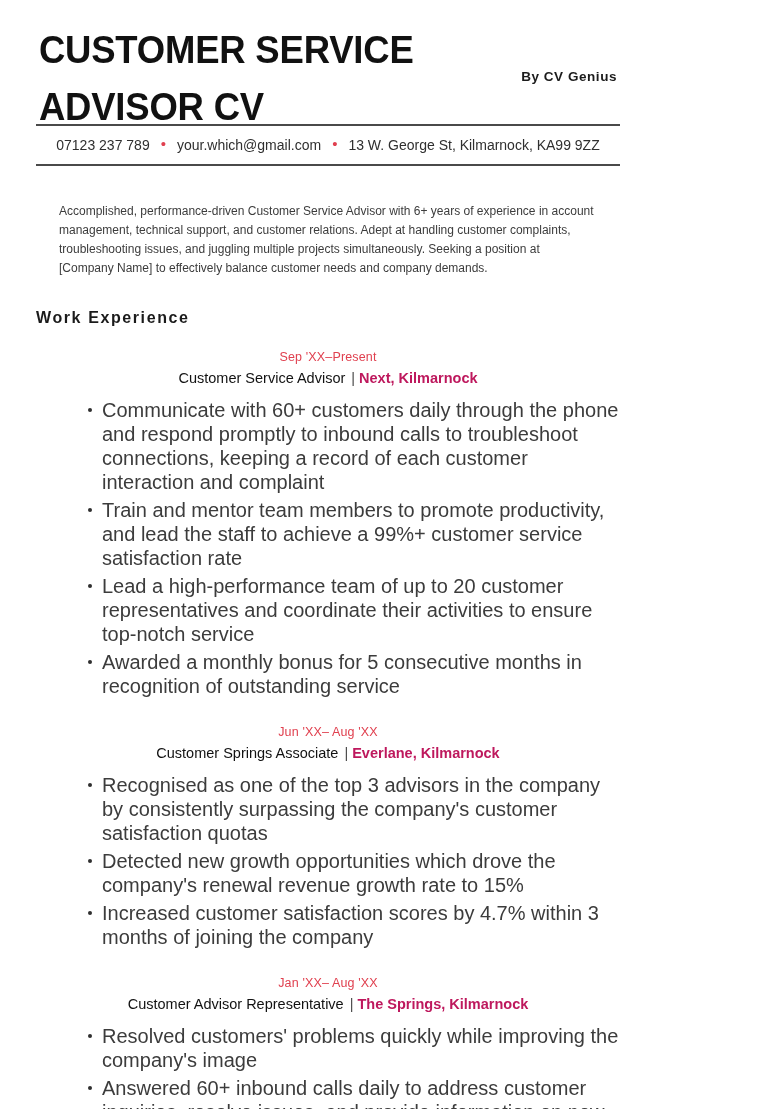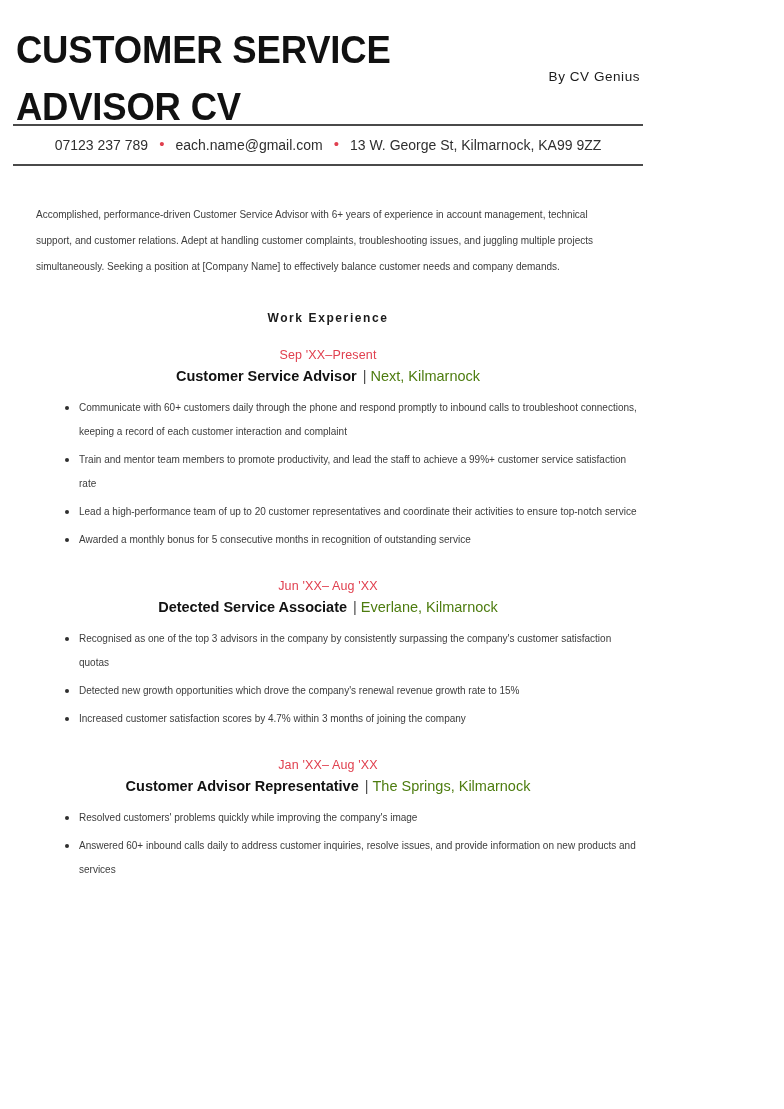--- a/index.html
+++ b/index.html
@@ -14,21 +14,21 @@
     color: #3c3c3c;
     -webkit-font-smoothing: antialiased;
     overflow: hidden;
   }
 
   .page {
     position: relative;
     width: 656px;
     height: 1109px;
     box-sizing: border-box;
-    padding: 0 13px;
+    padding: 0 36px;
   }
 
   
   .header {
     position: relative;
     padding-top: 22px;
     height: 124px;
     box-sizing: border-box;
   }
   .cv-title {
@@ -42,21 +42,21 @@
     max-width: 470px;
     font-stretch: condensed;
     transform: scaleX(0.96);
     transform-origin: left top;
   }
   .byline {
     position: absolute;
     right: 3px;
     top: 69px;
     font-size: 13.5px;
-    font-weight: 400;
+    font-weight: 700;
     letter-spacing: 0.55px;
     color: #1b1b1b;
   }
 
   
   .rule {
     height: 0;
     border-top: 2px solid #4a4a4a;
   }
   .contact {
@@ -71,30 +71,29 @@
     color: #e0404f;
     font-size: 15px;
     padding: 0 11px;
     position: relative;
     top: -1px;
   }
 
   
   .summary {
     margin: 36px 23px 0 23px;
-    font-size: 10px;
-    line-height: 26px;
+    font-size: 12px;
+    line-height: 19px;
     color: #3c3c3c;
     text-align: left;
   }
 
   
   .section-heading {
-    text-align: center;
-    font-size: 12px;
+    font-size: 16px;
     font-weight: 700;
     letter-spacing: 1.6px;
     color: #1b1b1b;
     margin: 31px 0 0 0;
   }
 
   
   .job { margin-top: 22px; }
   .job + .job { margin-top: 26px; }
   .job-dates {
@@ -106,42 +105,42 @@
     line-height: 17px;
   }
   .job-line {
     text-align: center;
     font-size: 14.5px;
     line-height: 22px;
     color: #2b2b2b;
     margin-top: 1px;
   }
   .job-title {
-    font-weight: 700;
+    font-weight: 400;
     color: #121212;
   }
   .job-pipe {
     font-weight: 400;
     color: #4a4a4a;
     padding: 0 4px 0 6px;
   }
-  .job-company { font-weight: 400; color: #4d7c0f; }
+  .job-company { font-weight: 700; color: #be185d; }
 
   
   ul.bullets {
     list-style: none;
     margin: 9px 0 0 0;
     padding: 0;
   }
   ul.bullets li {
     position: relative;
     padding-left: 44px;
     margin-left: 22px;
     margin-bottom: 4px;
-    font-size: 10px;
+    font-size: 20px;
     line-height: 24px;
     color: #3c3c3c;
     max-width: 690px;
   }
   ul.bullets li::before {
     content: "";
     position: absolute;
     left: 30px;
     top: 10px;
     width: 4px;
@@ -156,21 +155,21 @@
 <div class="page">
 
   <div class="header">
     <h1 class="cv-title">CUSTOMER SERVICE ADVISOR CV</h1>
     <div class="byline">By CV Genius</div>
   </div>
 
   <div class="rule"></div>
 
   <div class="contact">
-    <span>07123 237 789</span><span class="sep">•</span><span>each.name@gmail.com</span><span class="sep">•</span><span>13 W. George St, Kilmarnock, KA99 9ZZ</span>
+    <span>07123 237 789</span><span class="sep">•</span><span>your.which@gmail.com</span><span class="sep">•</span><span>13 W. George St, Kilmarnock, KA99 9ZZ</span>
   </div>
 
   <div class="rule"></div>
 
   <p class="summary">Accomplished, performance-driven Customer Service Advisor with 6+ years of experience in account management, technical support, and customer relations. Adept at handling customer complaints, troubleshooting issues, and juggling multiple projects simultaneously. Seeking a position at [Company Name] to effectively balance customer needs and company demands.</p>
 
   <h2 class="section-heading">Work Experience</h2>
 
   <div id="jobs-container">
       <div class="job">
@@ -178,21 +177,21 @@
         <div class="job-line"><span class="job-title">Customer Service Advisor</span><span class="job-pipe">|</span><span class="job-company">Next, Kilmarnock</span></div>
         <ul class="bullets">
           <li>Communicate with 60+ customers daily through the phone and respond promptly to inbound calls to troubleshoot connections, keeping a record of each customer interaction and complaint</li>
           <li>Train and mentor team members to promote productivity, and lead the staff to achieve a 99%+ customer service satisfaction rate</li>
           <li>Lead a high-performance team of up to 20 customer representatives and coordinate their activities to ensure top-notch service</li>
           <li>Awarded a monthly bonus for 5 consecutive months in recognition of outstanding service</li>
         </ul>
       </div>
       <div class="job">
         <div class="job-dates">Jun 'XX– Aug 'XX</div>
-        <div class="job-line"><span class="job-title">Detected Service Associate</span><span class="job-pipe">|</span><span class="job-company">Everlane, Kilmarnock</span></div>
+        <div class="job-line"><span class="job-title">Customer Springs Associate</span><span class="job-pipe">|</span><span class="job-company">Everlane, Kilmarnock</span></div>
         <ul class="bullets">
           <li>Recognised as one of the top 3 advisors in the company by consistently surpassing the company's customer satisfaction quotas</li>
           <li>Detected new growth opportunities which drove the company's renewal revenue growth rate to 15%</li>
           <li>Increased customer satisfaction scores by 4.7% within 3 months of joining the company</li>
         </ul>
       </div>
       <div class="job">
         <div class="job-dates">Jan 'XX– Aug 'XX</div>
         <div class="job-line"><span class="job-title">Customer Advisor Representative</span><span class="job-pipe">|</span><span class="job-company">The Springs, Kilmarnock</span></div>
         <ul class="bullets">

